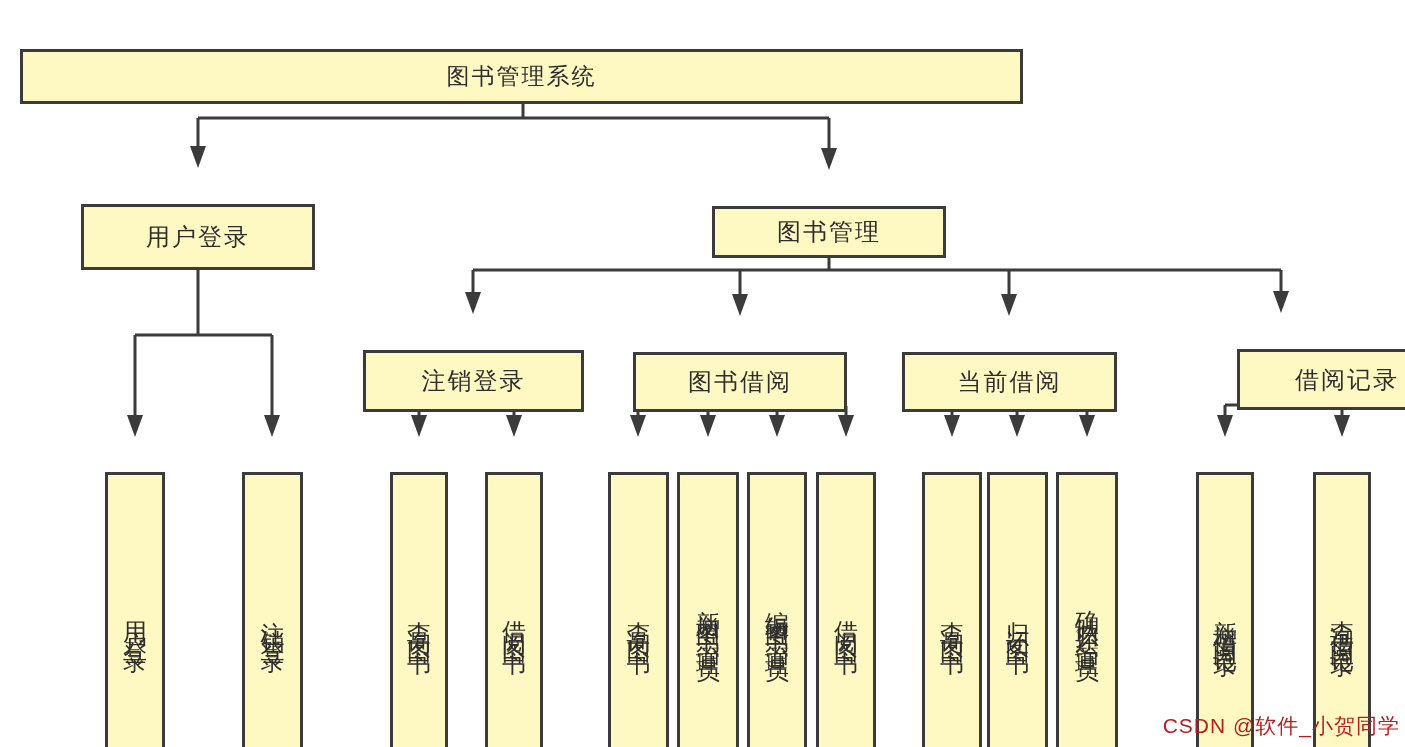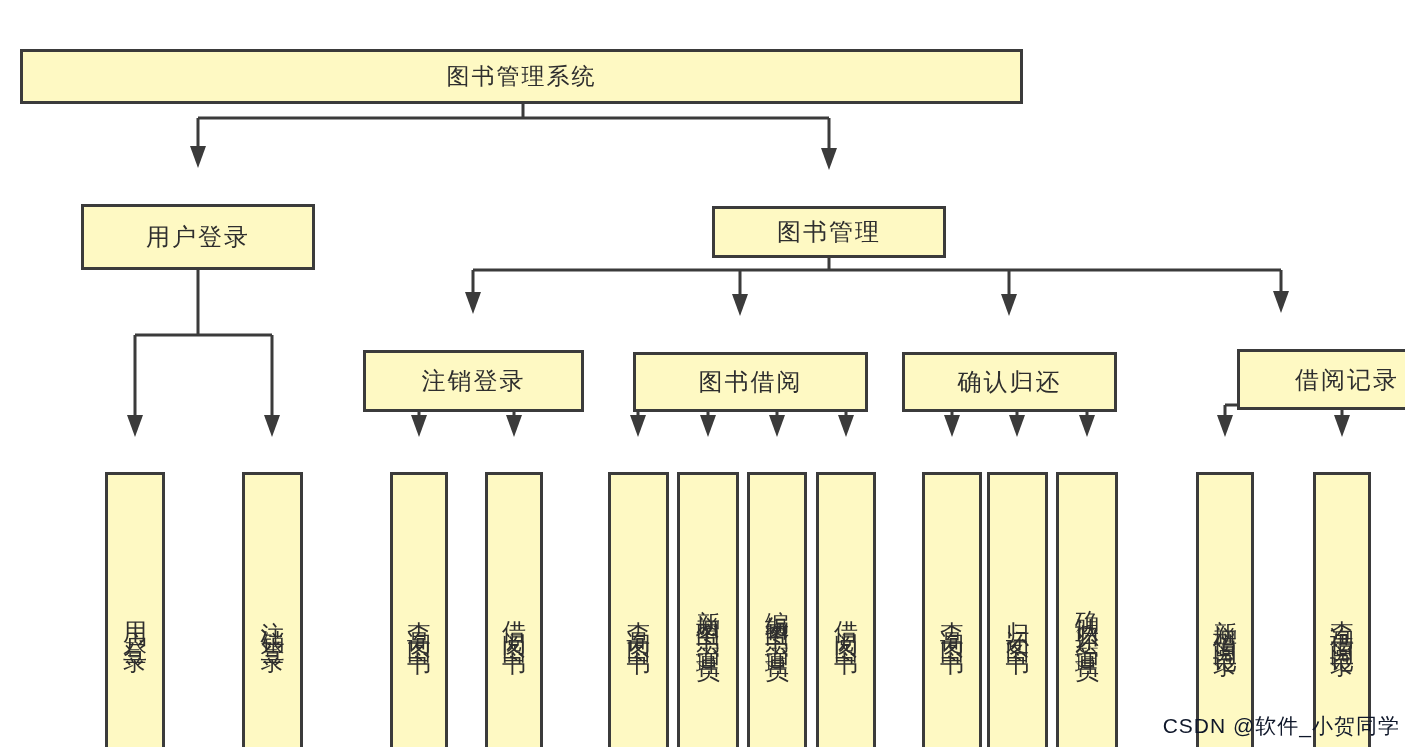--- a/index.html
+++ b/index.html
@@ -42,21 +42,21 @@
     line-height: 1;
   }
   .node.leaf4 .vtext { letter-spacing: 10px; }
   .watermark {
     position: absolute;
     right: 5px;
     bottom: 7px;
     z-index: 2;
     font-size: 21px;
     letter-spacing: 1px;
-    color: #0f172a;
+    color: #b91c1c;
   }
 </style>
 </head>
 <body>
 
 <div class="stage">
 
   <svg class="connectors" viewBox="0 0 1405 747" xmlns="http://www.w3.org/2000/svg">
 
     <path d="M523 66 V118 M198 118 H829 M198 118 V150 M829 118 V152" fill="none" stroke="#3b3b3b" stroke-width="3"></path>
@@ -92,22 +92,22 @@
     <polygon points="1217,415 1233,415 1225,437" fill="#3b3b3b"></polygon>
     <polygon points="1334,415 1350,415 1342,437" fill="#3b3b3b"></polygon>
   </svg>
 
   <div class="node root" style="left:20px; top:12px; width:1003px; height:55px;">图书管理系统</div>
 
   <div class="node" style="left:81px; top:167px; width:234px; height:66px;">用户登录</div>
   <div class="node" style="left:712px; top:169px; width:234px; height:52px;">图书管理</div>
 
   <div class="node" style="left:363px; top:313px; width:221px; height:62px;">注销登录</div>
-  <div class="node" style="left:633px; top:315px; width:235px; height:60px;">图书借阅</div>
-  <div class="node" style="left:902px; top:315px; width:215px; height:60px;">确认归还</div>
+  <div class="node" style="left:633px; top:315px; width:214px; height:60px;">图书借阅</div>
+  <div class="node" style="left:902px; top:315px; width:215px; height:60px;">当前借阅</div>
   <div class="node" style="left:1237px; top:312px; width:220px; height:61px;">借阅记录</div>
 
   <div class="node leaf leaf4" style="left:105px; top:435px; width:60px; height:300px;">
     <span class="vtext">用户登录</span>
   </div>
   <div class="node leaf leaf4" style="left:242px; top:435px; width:61px; height:300px;">
     <span class="vtext">注销登录</span>
   </div>
 
   <div class="node leaf leaf4" style="left:390px; top:435px; width:58px; height:300px;">

